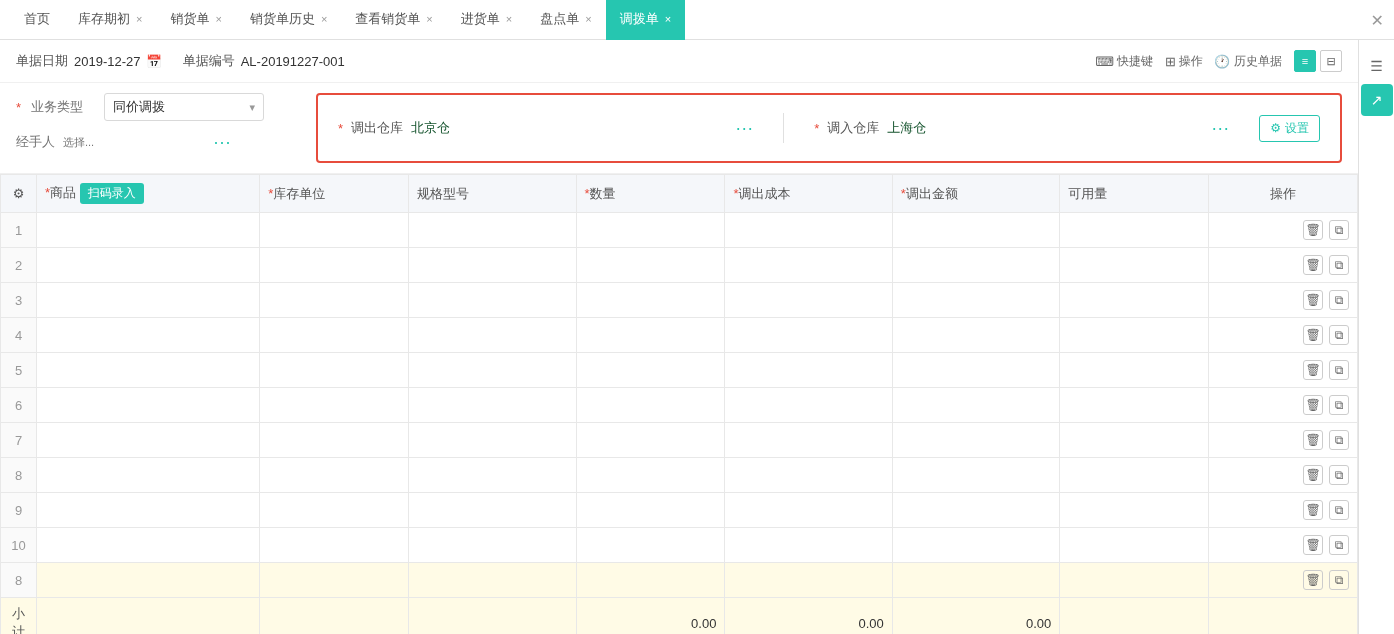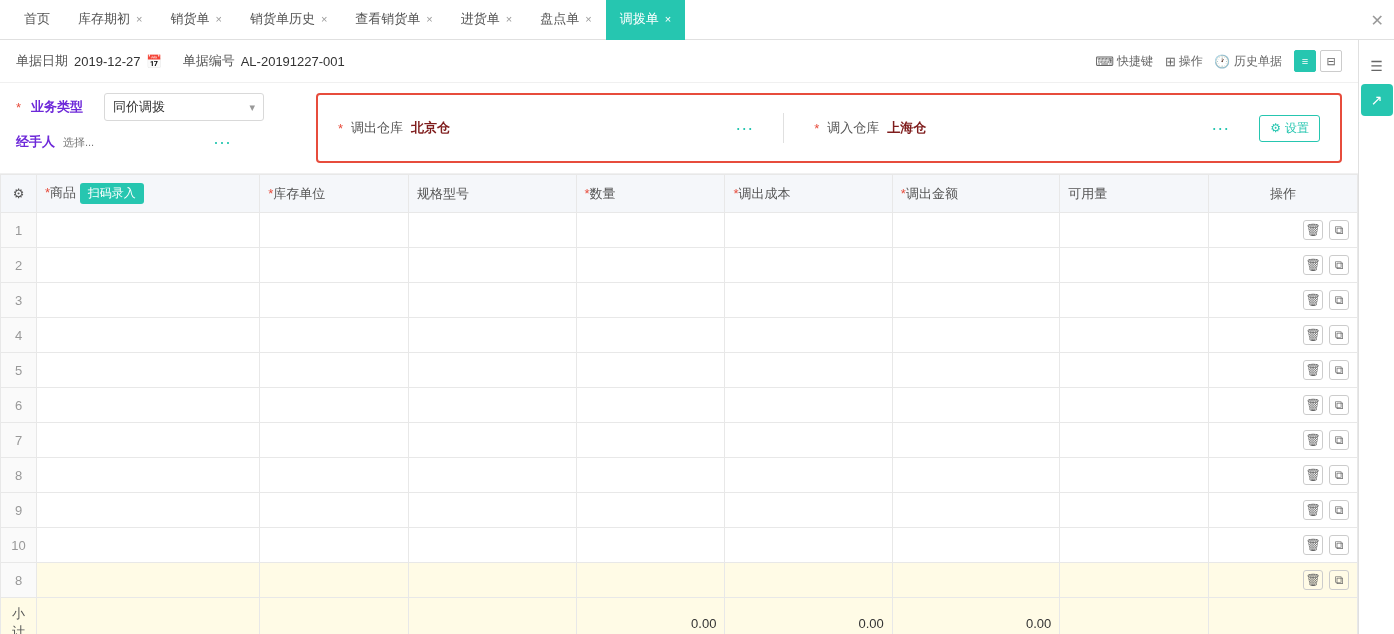--- a/index.html
+++ b/index.html
@@ -117,21 +117,21 @@
       flex-direction: column;
       gap: 12px;
       min-width: 280px;
     }
     .form-field {
       display: flex;
       align-items: center;
       gap: 8px;
     }
     .form-field .req { color: #e74c3c; margin-right: 2px; }
-    .form-field .field-label { color: #6d28d9; white-space: nowrap; font-weight: bold; }
+    .form-field .field-label { color: #737373; white-space: nowrap; }
     .form-select {
       border: 1px solid #d9d9d9;
       border-radius: 3px;
       padding: 4px 8px;
       min-width: 160px;
       display: flex;
       align-items: center;
       justify-content: space-between;
       cursor: pointer;
       background: #fff;
@@ -164,21 +164,21 @@
       min-height: 70px;
     }
     .warehouse-field {
       display: flex;
       align-items: center;
       gap: 8px;
       flex: 1;
     }
     .warehouse-field .req { color: #e74c3c; }
     .warehouse-field .wh-label { color: #555; white-space: nowrap; }
-    .warehouse-field .wh-value { color: #7f1d1d; font-weight: 700; }
+    .warehouse-field .wh-value { color: #14532d; font-weight: 400; }
     .warehouse-divider { width: 1px; height: 30px; background: #e0e0e0; }
 
     .setting-btn {
       display: flex;
       align-items: center;
       gap: 4px;
       border: 1px solid #26c6b0;
       border-radius: 3px;
       padding: 4px 10px;
       color: #26c6b0;

